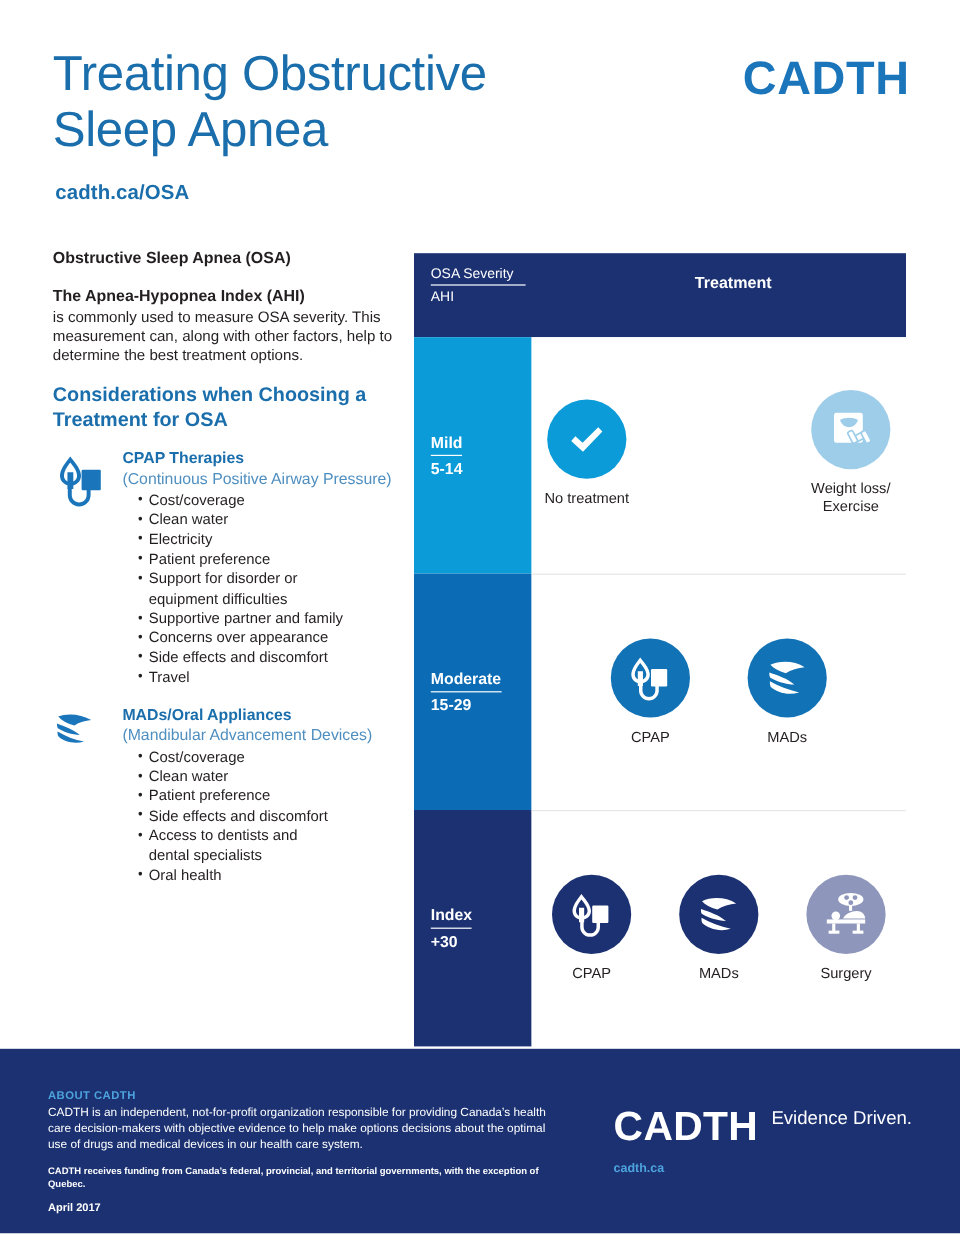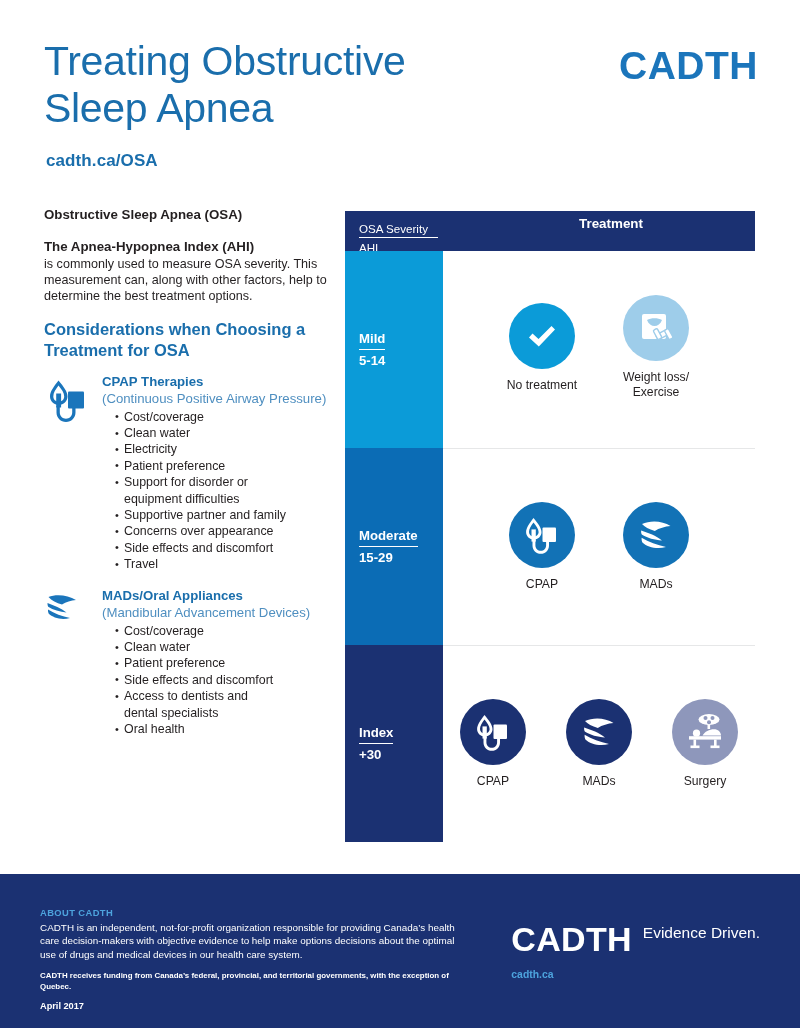--- a/index.html
+++ b/index.html
@@ -51,29 +51,29 @@
     position: relative; padding-left: 9px;
   }
   .opt ul li::before {
     content: "\2022"; position: absolute; left: 0; top: -0.5px; font-size: 11px; color: #231f20;
   }
   .opt ul li.cont { padding-left: 9px; }
   .opt ul li.cont::before { content: ""; }
 
   
   .table { position: absolute; left: 345px; top: 211px; width: 410px; height: 645px; }
-  .t-head { position: relative; height: 40px; background: #1b3172; }
+  .t-head { position: relative; height: 70px; background: #1b3172; }
   .t-head .sev {
     position: absolute; left: 14px; top: 10px;
     font-size: 11.6px; color: #fff; font-weight: 400; line-height: 15px;
   }
   .t-head .sev .sev-a { display:block; border-bottom: 1px solid #ffffff; padding-bottom: 1px; width: 79px; }
   .t-head .sev .sev-b { display:block; padding-top: 2px; }
   .t-head .treat {
-    position: absolute; left: 0; right: 0; top: 5px;
+    position: absolute; left: 0; right: 0; top: 17px;
     text-align: center; font-size: 13.4px; font-weight: 700; color: #fff;
     padding-left: 122px;
   }
 
   .t-body { position: relative; height: 591px; }
   .row { position: relative; display: flex; height: 197px; }
   .row .sevcell {
     width: 98px; flex: 0 0 98px; position: relative; color: #fff;
   }
   .sev-lbl { position: absolute; left: 14px; top: 50%; transform: translateY(-50%); }
@@ -94,21 +94,21 @@
 
   .tr-item { width: 92px; text-align: center; }
   .tr-circle {
     width: 66px; height: 66px; border-radius: 50%;
     margin: 0 auto 9px auto; position: relative;
     display: flex; align-items: center; justify-content: center;
   }
   .tr-label { font-size: 12.2px; color: #231f20; line-height: 15px; }
 
   
-  .row.mild .treatcell { padding-bottom: 4px; }
+  .row.mild .treatcell { padding-bottom: 4px; justify-content: space-between; }
 
   
   .footer {
     position: absolute; left: 0; top: 874px; width: 800px; height: 181px;
     background: #1b3172;
   }
   .f-about {
     position: absolute; left: 40px; top: 33px; width: 420px;
   }
   .f-about .ttl {

